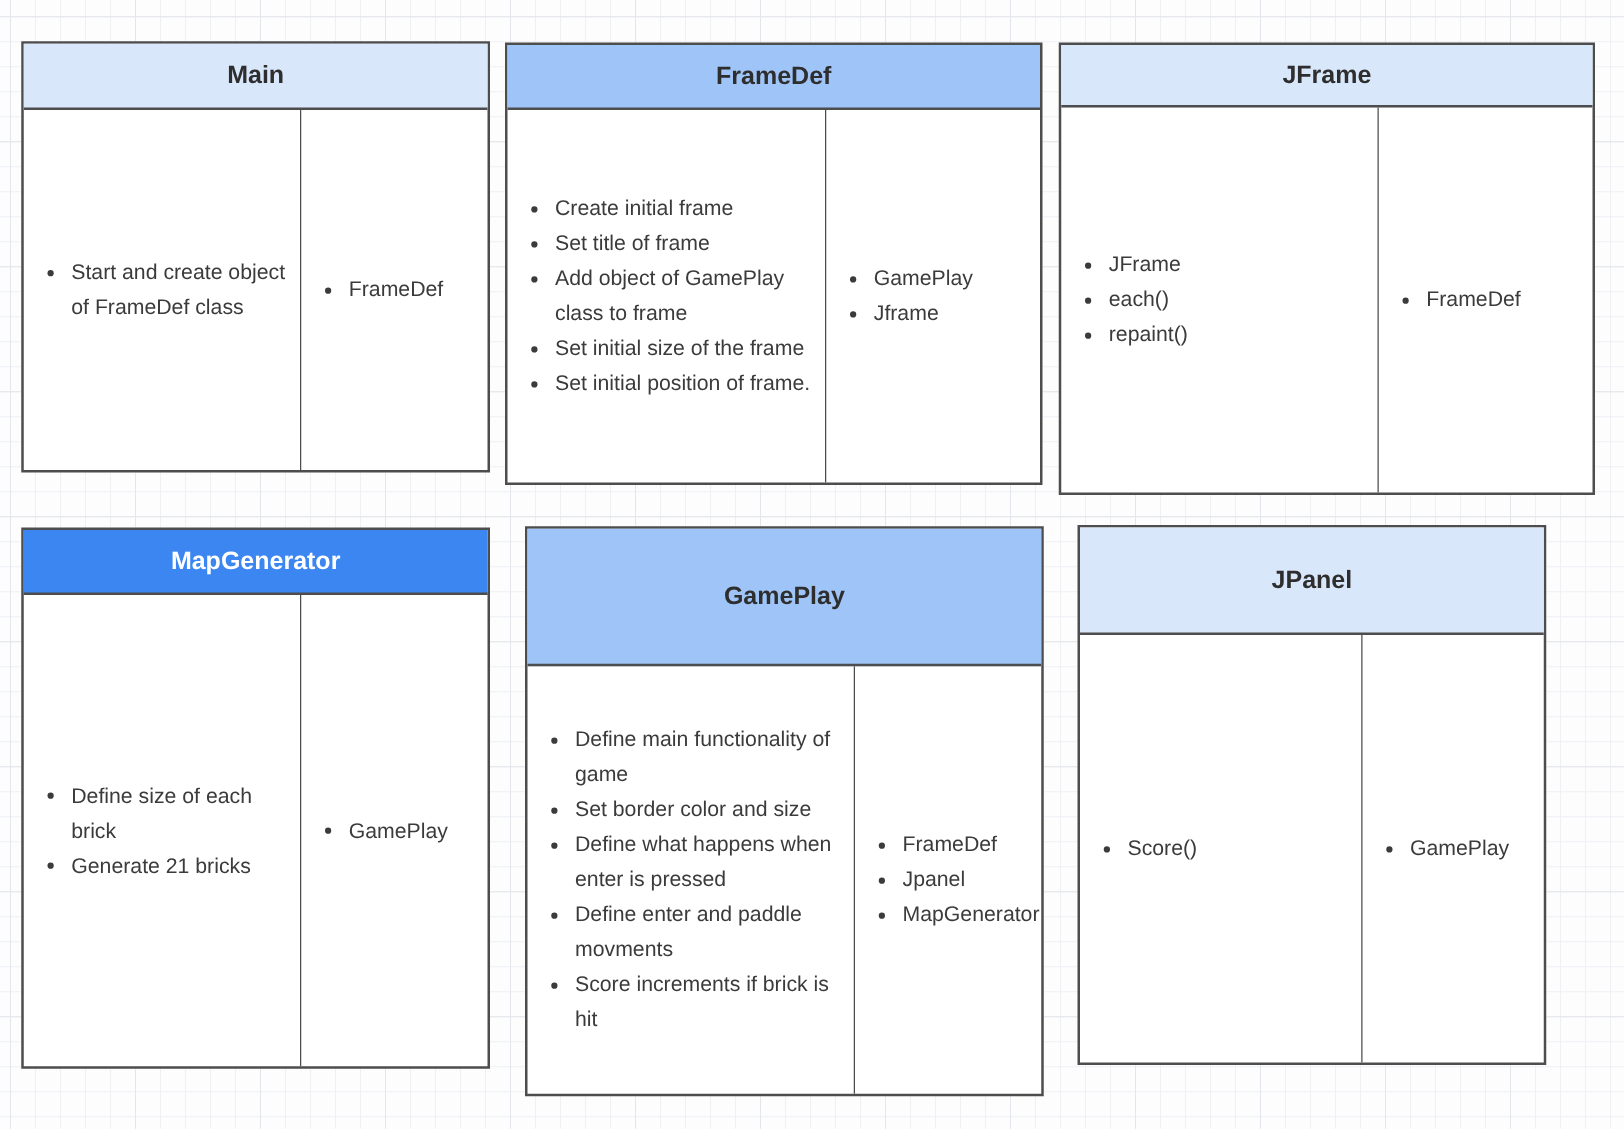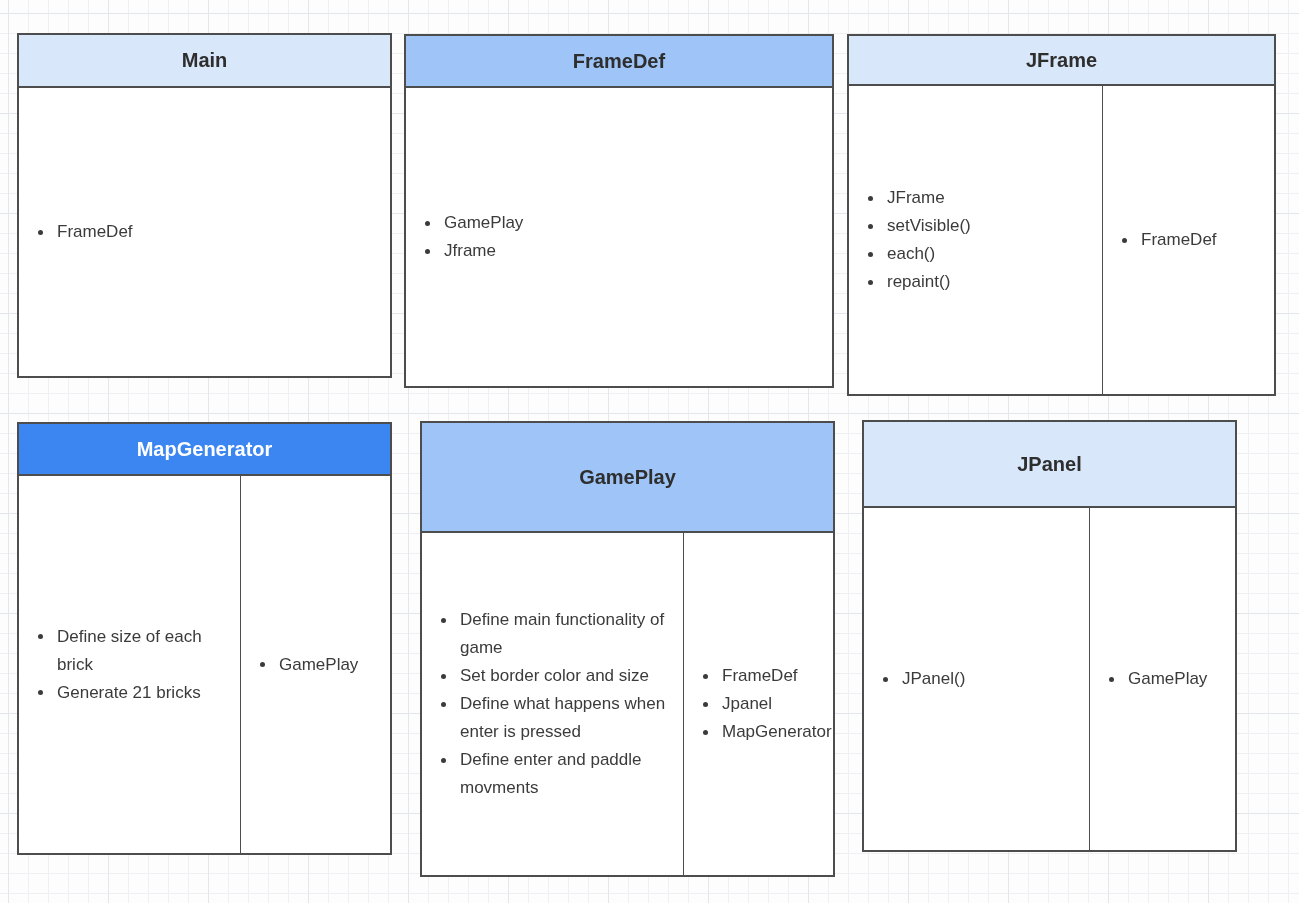--- a/index.html
+++ b/index.html
@@ -72,51 +72,64 @@
 </head>
 <body>
 
 <div class="canvas">
 
   <div class="card" id="card-main">
     <div class="card-header hdr-light">
       <span>Main</span>
     </div>
     <div class="card-body">
+      <div class="col col-left">
+        <ul class="items">
+          <li>Start and create object of FrameDef class</li>
+        </ul>
+      </div>
       <div class="col col-right">
         <ul class="items">
           <li>FrameDef</li>
         </ul>
       </div>
     </div>
   </div>
 
   <div class="card" id="card-framedef">
     <div class="card-header hdr-medium">
       <span>FrameDef</span>
     </div>
     <div class="card-body">
+      <div class="col col-left">
+        <ul class="items">
+          <li>Create initial frame</li>
+          <li>Set title of frame</li>
+          <li>Add object of GamePlay class to frame</li>
+          <li>Set initial size of the frame</li>
+          <li>Set initial position of frame.</li>
+        </ul>
+      </div>
       <div class="col col-right">
         <ul class="items">
           <li>GamePlay</li>
           <li>Jframe</li>
         </ul>
       </div>
     </div>
   </div>
 
   <div class="card" id="card-jframe">
     <div class="card-header hdr-light">
       <span>JFrame</span>
     </div>
     <div class="card-body">
       <div class="col col-left">
         <ul class="items">
           <li>JFrame</li>
-          <li>setVisible()</li>
           <li>each()</li>
           <li>repaint()</li>
         </ul>
       </div>
       <div class="col col-right">
         <ul class="items">
           <li>FrameDef</li>
         </ul>
       </div>
     </div>
@@ -145,40 +158,41 @@
     <div class="card-header hdr-medium">
       <span>GamePlay</span>
     </div>
     <div class="card-body">
       <div class="col col-left">
         <ul class="items">
           <li>Define main functionality of game</li>
           <li>Set border color and size</li>
           <li>Define what happens when enter is pressed</li>
           <li>Define enter and paddle movments</li>
+          <li>Score increments if brick is hit</li>
         </ul>
       </div>
       <div class="col col-right">
         <ul class="items">
           <li>FrameDef</li>
           <li>Jpanel</li>
           <li>MapGenerator</li>
         </ul>
       </div>
     </div>
   </div>
 
   <div class="card" id="card-jpanel">
     <div class="card-header hdr-light">
       <span>JPanel</span>
     </div>
     <div class="card-body">
       <div class="col col-left">
         <ul class="items">
-          <li>JPanel()</li>
+          <li>Score()</li>
         </ul>
       </div>
       <div class="col col-right">
         <ul class="items">
           <li>GamePlay</li>
         </ul>
       </div>
     </div>
   </div>
 

